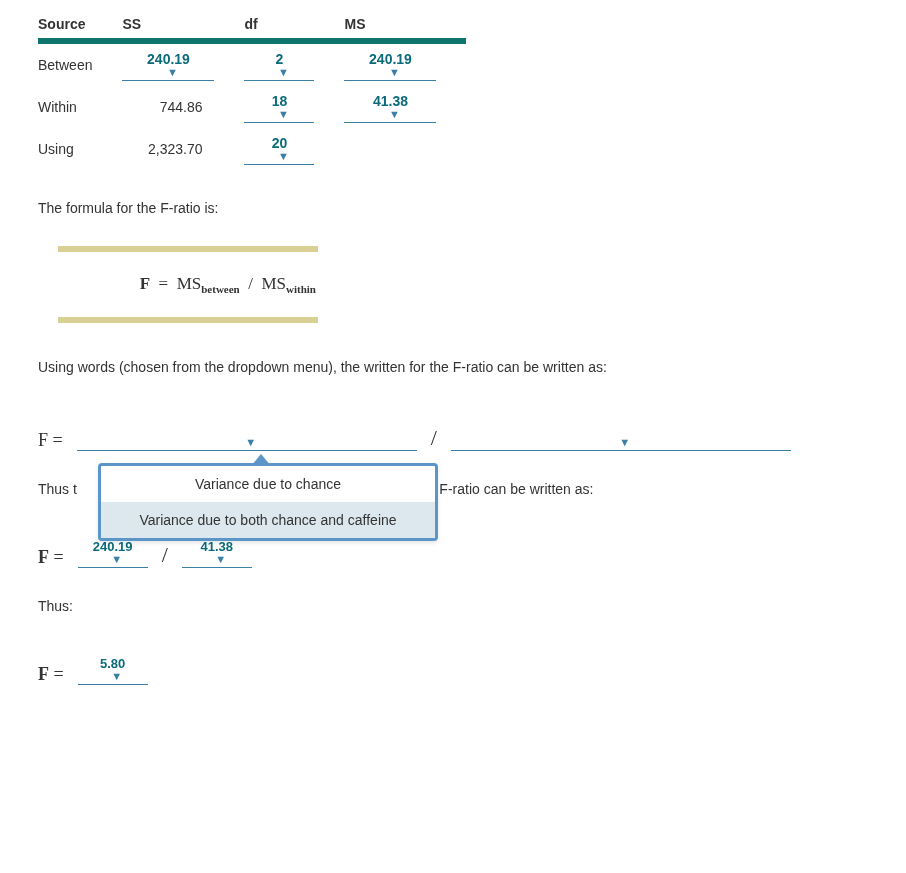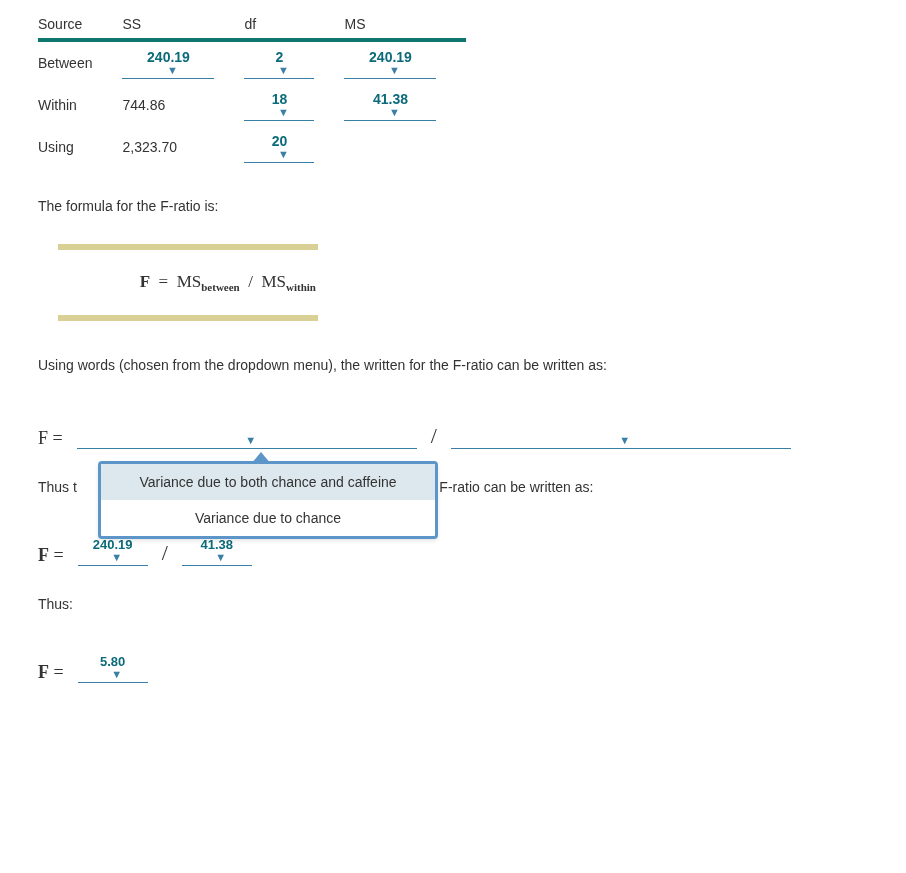--- a/index.html
+++ b/index.html
@@ -10,23 +10,23 @@
     margin: 0;
     padding: 10px 24px 40px 38px;
     width: 906px;
   }
   table.anova {
     border-collapse: collapse;
     margin-bottom: 30px;
   }
   table.anova th {
     text-align: left;
-    font-weight: normal;
+    font-weight: bold;
     padding: 6px 30px 6px 0;
-    border-bottom: 4px solid #0f766e;
+    border-bottom: 6px solid #0f766e;
   }
   table.anova th.center { text-align: left; }
   table.anova td {
     padding: 5px 30px 5px 0;
     vertical-align: middle;
   }
   .dd {
     display: inline-flex;
     align-items: center;
     justify-content: center;
@@ -44,21 +44,21 @@
   .caret {
     display: inline-block;
     margin-left: 8px;
     color: #3a7fa6;
     font-size: 11px;
     line-height: 1;
   }
   .static {
     display: inline-block;
     min-width: 80px;
-    text-align: left;
+    text-align: right;
   }
   .para { margin: 22px 0; }
   .formula-box {
     margin: 30px 0 36px 20px;
     width: 260px;
   }
   .bar {
     height: 6px;
     background: #d8d095;
     margin: 8px 0;
@@ -214,22 +214,22 @@
       <span class="caret">▼</span>
     </span>
     <span class="slash">/</span>
     <span class="dd xwide">
       <span></span>
       <span class="caret">▼</span>
     </span>
   </div>
 
   <div class="menu">
+    <div class="menu-item">Variance due to chance</div>
     <div class="menu-item sel">Variance due to both chance and caffeine</div>
-    <div class="menu-item">Variance due to chance</div>
   </div>
 </div>
 
 <div class="para" style="margin-top:14px;">
   <span>Thus t</span><span style="visibility:hidden;">xxxxxxxxxxxxxxxxxxxxxxxxxxxxxxxxxxxxxxxxxxxxxxxxx</span><span>he F-ratio can be written as:</span>
 </div>
 
 <div class="eqline" style="margin-top:40px;">
   <span class="lbl">
     <span class="fbold">F</span>&nbsp;<span>=</span>

